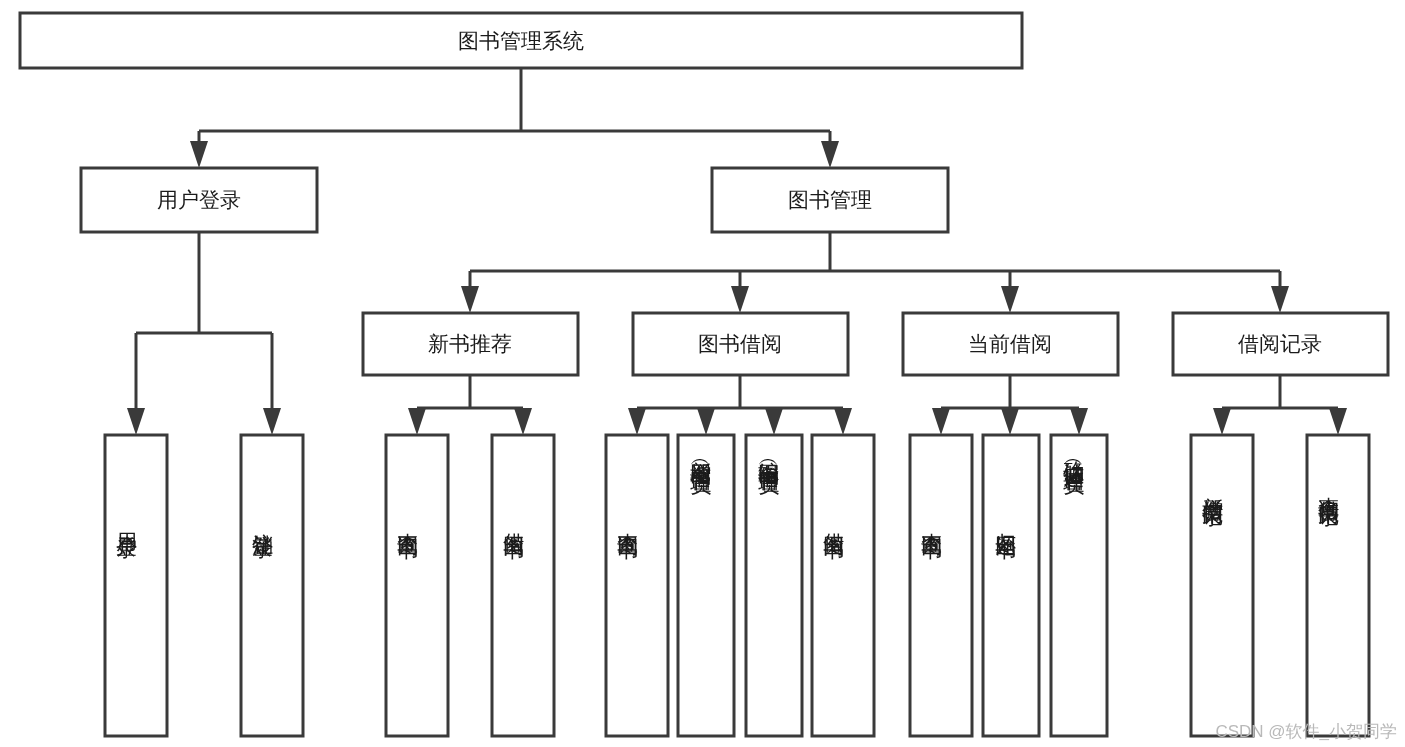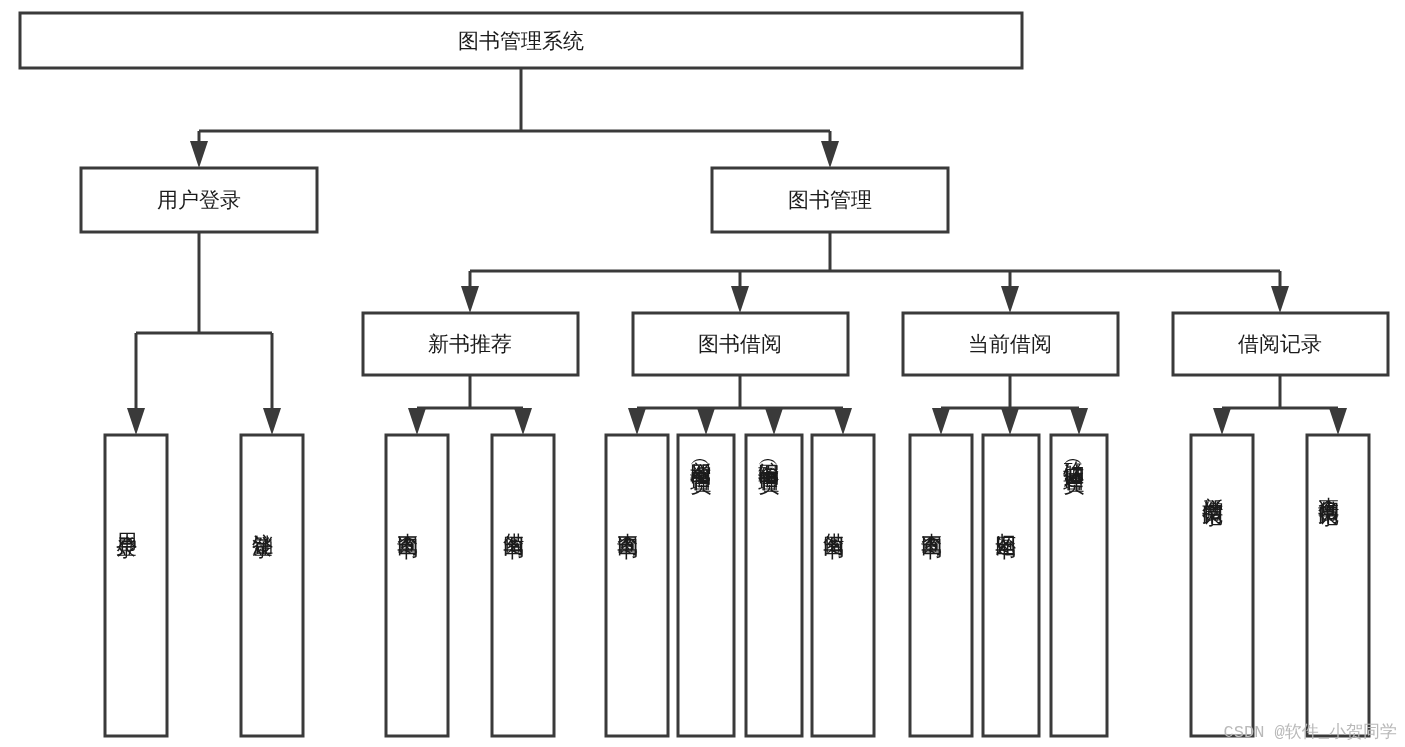--- a/index.html
+++ b/index.html
@@ -60,21 +60,21 @@
     letter-spacing: 2px;
     white-space: nowrap;
     text-align: start;
     pointer-events: none;
     user-select: none;
   }
   #watermark {
     position: absolute;
     right: 8px;
     bottom: 4px;
-    font-family: Liberation Mono, monospace;
+    font-family: Liberation Sans, sans-serif;
     font-size: 17px;
     color: #b9b9b9;
     white-space: nowrap;
     user-select: none;
   }
 </style>
 </head>
 <body>
 
 <div id="diagram-root">

